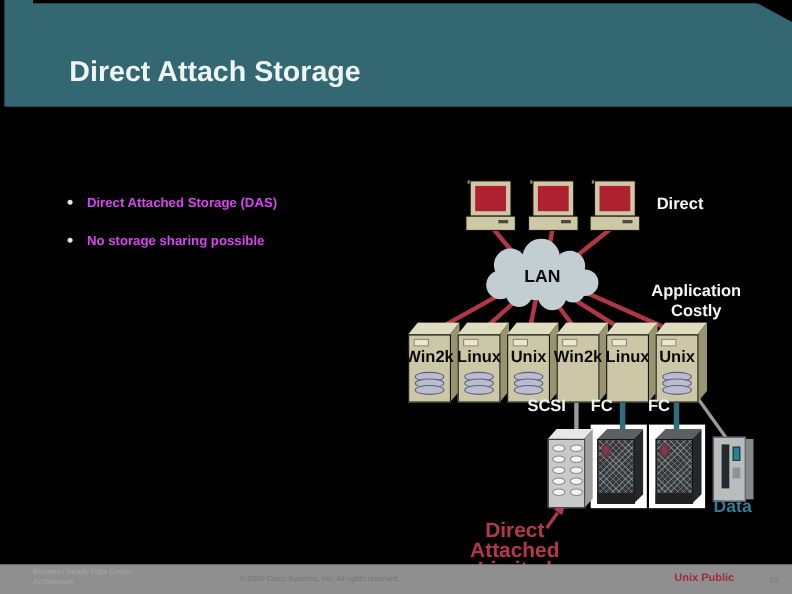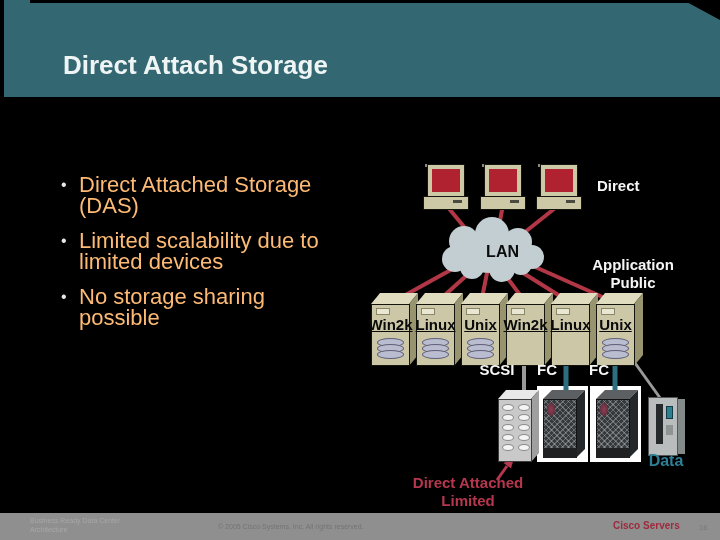--- a/index.html
+++ b/index.html
@@ -10,32 +10,32 @@
   
   .header { position:absolute; left:4px; top:0; width:720px; height:97px; background:#336872; }
   .topstrip { position:absolute; left:30px; top:0; right:0; height:3px; background:#000; }
   .corner { position:absolute; right:0; top:0; width:37px; height:20px; background:#000;
             clip-path:polygon(0 0,100% 0,100% 100%); }
   .title { position:absolute; left:59px; top:50px; font-size:26px; font-weight:700;
            color:#eff5f5; white-space:nowrap; }
 
   
   .bullets { position:absolute; left:58px; top:174px; width:276px; list-style:none; }
-  .bullets li { position:relative; padding-left:21px; margin-bottom:14px; font-size:22px;
-                font-weight:400; color:#fdba74; line-height:21px; }
+  .bullets li { position:relative; padding-left:21px; margin-bottom:14px; font-size:12px;
+                font-weight:700; color:#d946ef; line-height:21px; }
   .bullets li::before { content:"\2022"; position:absolute; left:3px; top:0; font-size:16px; color:#e8e8e8; }
   .links { position:absolute; left:0; top:0; width:720px; height:540px; z-index:2; pointer-events:none; }
   .wsq { position:absolute; width:51px; height:76px; background:#fff; z-index:1; }
   .lbl-w { position:absolute; z-index:4; font-size:15px; font-weight:700; color:#f5f5f5; text-align:center; }
-  .lan-lbl { position:absolute; left:467px; top:243px; width:52px; z-index:4; text-align:right;
+  .lan-lbl { position:absolute; left:467px; top:243px; width:52px; z-index:4; text-align:center;
              font-size:16px; font-weight:700; color:#0c0c0c; }
   .tape-lbl { position:absolute; left:645px; top:452px; width:42px; z-index:4; text-align:center;
               font-size:16px; font-weight:700; color:#2e7f96; }
   .das-lbl { position:absolute; left:400px; top:474px; width:136px; z-index:4; text-align:center;
-             font-size:15px; font-weight:700; line-height:18px; color:#b5374e; }
+             font-size:19px; font-weight:700; line-height:18px; color:#b5374e; }
 
   
   .client { position:absolute; width:44px; height:49px; z-index:3; }
   .cl-pix { position:absolute; left:1px; top:0; width:3px; height:3px; background:#8a8a80; }
   .cl-monitor { position:absolute; left:4px; top:1px; width:36px; height:31px; background:#b0222f;
                 border:4px solid #cdc9a6; box-shadow:0 0 0 1px #15150f; }
   .cl-base { position:absolute; left:0; top:33px; width:44px; height:12px; background:#cdc9a6;
              box-shadow:0 0 0 1px #15150f; }
   .cl-slot { position:absolute; right:6px; top:36px; width:9px; height:3px; background:#4a4a40; }
 
@@ -43,21 +43,21 @@
   .server { position:absolute; width:47px; height:73px; top:293px; z-index:3; }
   .srv-top { position:absolute; left:0; top:0; width:47px; height:11px; background:#dfdcc0;
              clip-path:polygon(0 100%,9px 0,100% 0,38px 100%); }
   .srv-side { position:absolute; left:38px; top:0; width:9px; height:73px; background:#97946f;
               clip-path:polygon(0 11px,100% 0,100% 62px,0 100%); }
   .srv-front { position:absolute; left:0; top:11px; width:39px; height:62px; background:#cbc7a7;
                border:1px solid #14140e; }
   .srv-slot { position:absolute; left:5px; top:15px; width:14px; height:7px; background:#e9e6d2;
               border:1px solid #8a8768; }
   .srv-label { position:absolute; left:-5px; top:23px; width:49px; text-align:center; font-size:15px;
-               font-weight:700; color:#0a0a0a; white-space:nowrap; z-index:4;text-decoration:underline; }
+               font-weight:700; color:#0a0a0a; white-space:nowrap; z-index:4; }
   .srv-disks { position:absolute; left:6px; top:45px; width:27px; }
   .disk { width:27px; height:9px; border-radius:50%; background:#babdd0; border:1px solid #60607a; margin-top:-3px; }
   .disk:first-child { margin-top:0; }
 
   
   .jbod { position:absolute; left:498px; top:390px; width:41px; height:72px; z-index:3; }
   .jbod-top { position:absolute; left:0; top:0; width:41px; height:9px; background:#e8e8e8;
               clip-path:polygon(0 100%,8px 0,100% 0,33px 100%); }
   .jbod-side { position:absolute; left:33px; top:0; width:8px; height:72px; background:#9f9f9f;
                clip-path:polygon(0 9px,100% 0,100% 63px,0 100%); }
@@ -102,21 +102,20 @@
 <div class="slide">
 
   <div class="header">
     <div class="title">Direct Attach Storage</div>
   </div>
   <div class="topstrip"></div>
   <div class="corner"></div>
 
   <ul class="bullets">
     <li><span>Direct Attached Storage (DAS)</span></li>
-    <li><span>Limited scalability due to limited devices</span></li>
     <li><span>No storage sharing possible</span></li>
   </ul>
 
   <div class="wsq" style="left:537px; top:386px;"></div>
   <div class="wsq" style="left:590px; top:386px;"></div>
 
   <svg class="links" viewBox="0 0 720 540">
 
     <line x1="446" y1="205" x2="475" y2="240" stroke="#b23746" stroke-width="4"></line>
     <line x1="503" y1="205" x2="497" y2="236" stroke="#b23746" stroke-width="4"></line>
@@ -170,21 +169,21 @@
     <div class="cl-pix"></div>
     <div class="cl-monitor"></div>
     <div class="cl-base"></div>
     <div class="cl-slot"></div>
   </div>
 
   <div class="lbl-w" style="left:597px; top:177px; width:60px; text-align:left;">Direct</div>
   <div class="lan-lbl">LAN</div>
   <div class="lbl-w" style="left:578px; top:256px; width:110px; line-height:18px;">
     <span>Application</span><br>
-    <span>Public</span>
+    <span>Costly</span>
   </div>
 
   <div class="server" style="left:371px;">
     <div class="srv-top"></div>
     <div class="srv-side"></div>
     <div class="srv-front"></div>
     <div class="srv-slot"></div>
     <div class="srv-label">Win2k</div>
     <div class="srv-disks">
       <div class="disk"></div>
@@ -293,17 +292,17 @@
     <span>Direct Attached</span><br>
     <span>Limited</span>
   </div>
 
   <div class="footer">
     <div class="f-left">
       <span>Business Ready Data Center</span><br>
       <span>Architecture</span>
     </div>
     <div class="f-copy">© 2005 Cisco Systems, Inc. All rights reserved.</div>
-    <div class="f-class">Cisco Servers</div>
+    <div class="f-class">Unix Public</div>
     <div class="f-page">18</div>
   </div>
 
 </div>
 
 </body></html>

